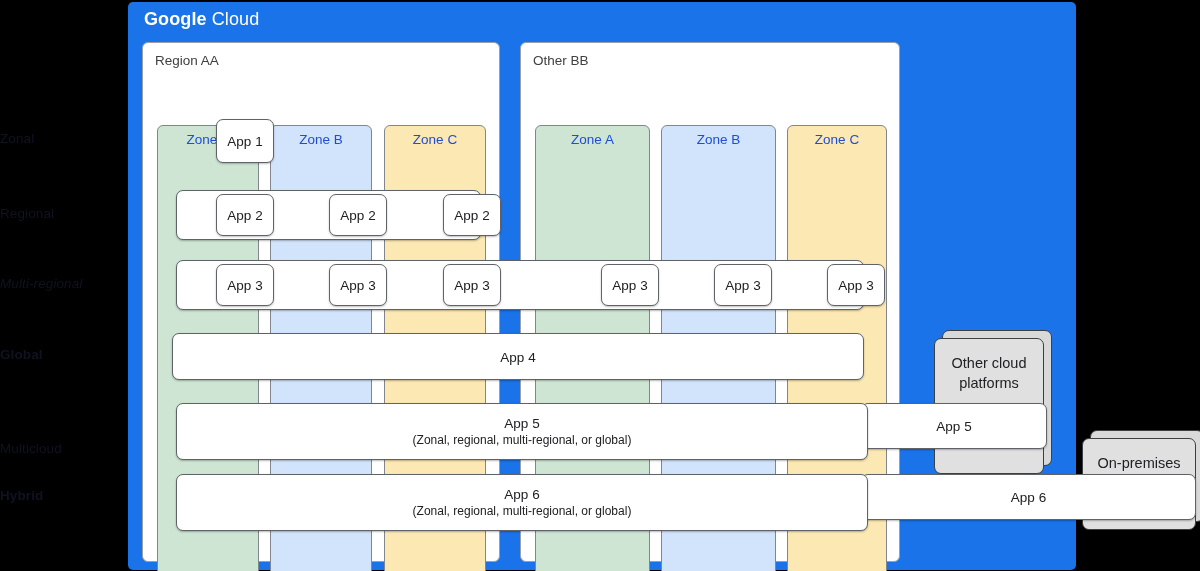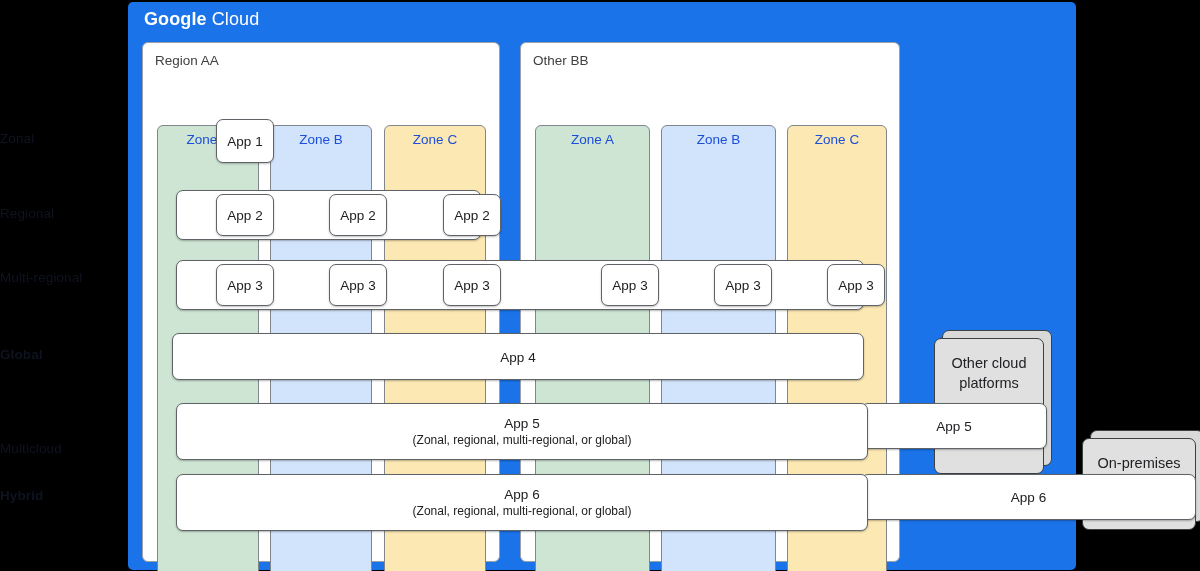--- a/index.html
+++ b/index.html
@@ -93,21 +93,21 @@
     font-size:14.5px;color:#202124;line-height:20px;
   }
 </style>
 </head>
 <body>
 
 <div class="stage">
 
   <div class="scale-label" style="top:131px;">Zonal</div>
   <div class="scale-label" style="top:206px;">Regional</div>
-  <div class="scale-label" style="top:270px;">Multi-regional</div>
+  <div class="scale-label" style="top:276px;font-style:italic;">Multi-regional</div>
   <div class="scale-label" style="top:347px;font-weight:bold;">Global</div>
   <div class="scale-label" style="top:441px;">Multicloud</div>
   <div class="scale-label" style="top:488px;font-weight:bold;">Hybrid</div>
 
   <div class="conn" style="left:128px;top:139px;width:55px;">
     <span class="dot"></span>
     </div>
   <div class="conn" style="left:128px;top:214px;width:55px;">
     <span class="dot"></span>
     </div>

